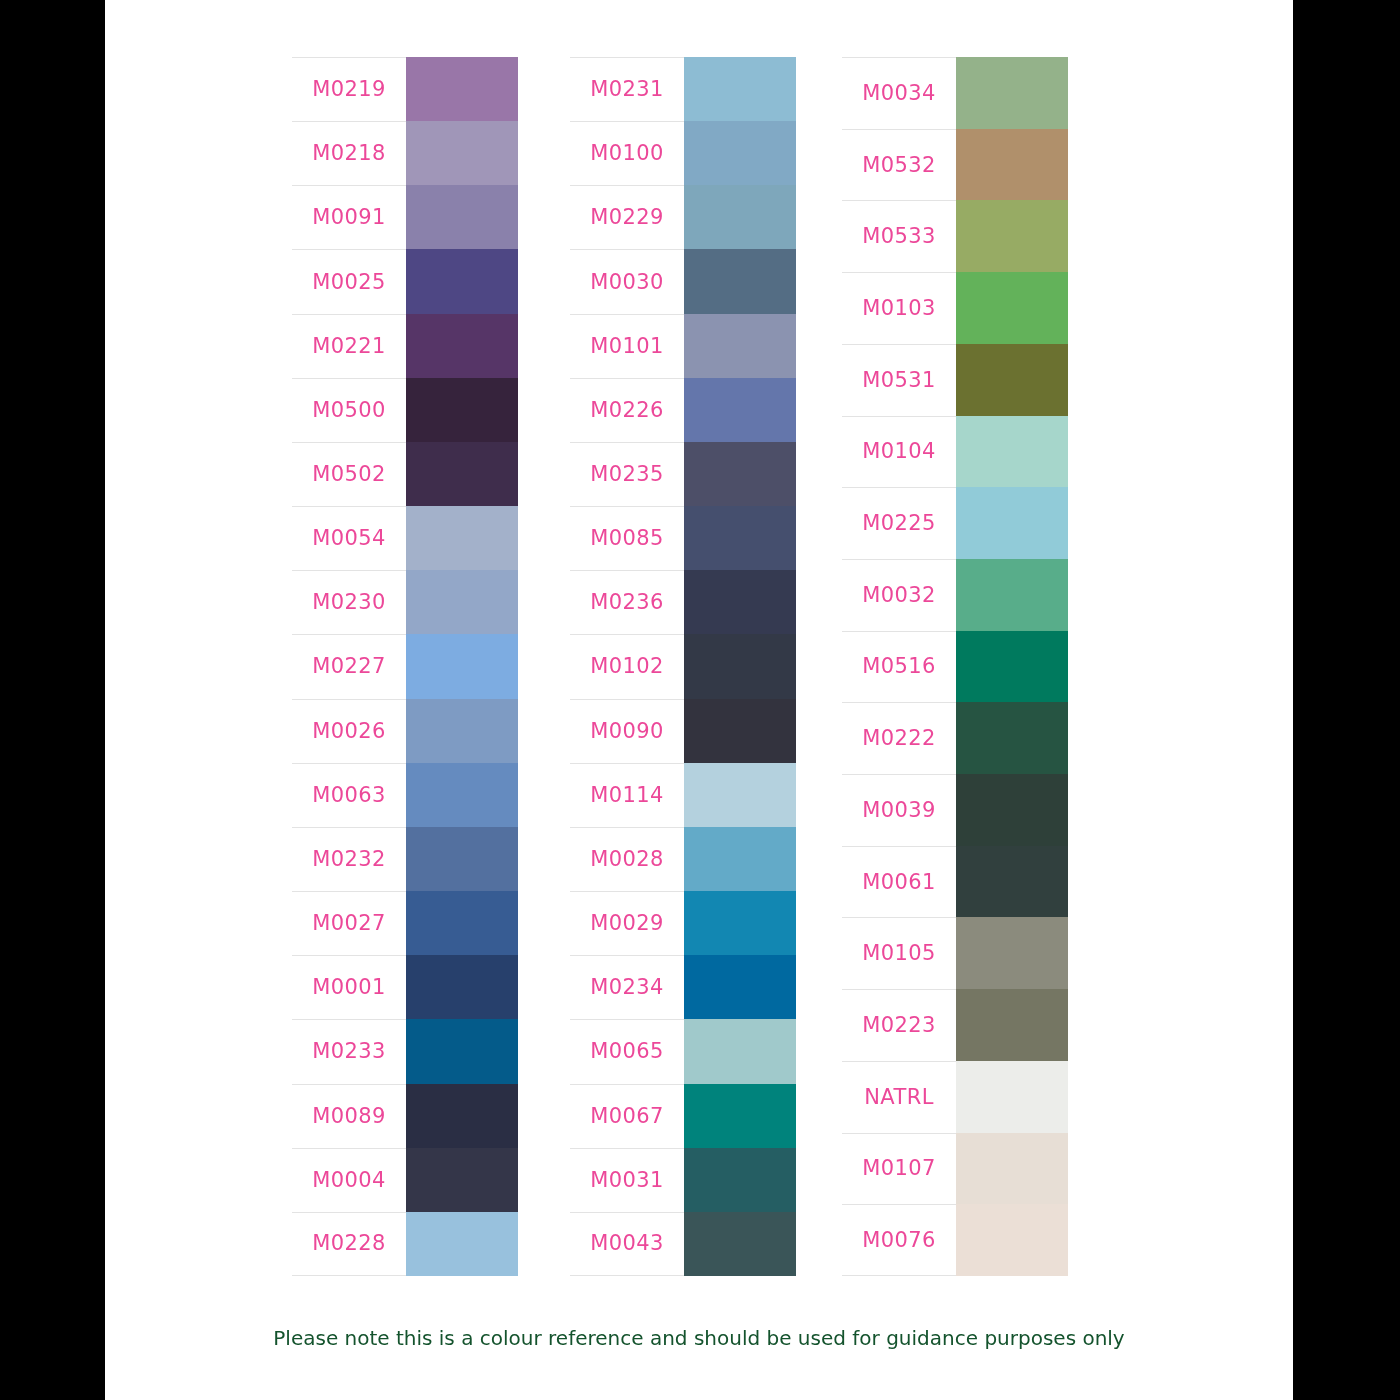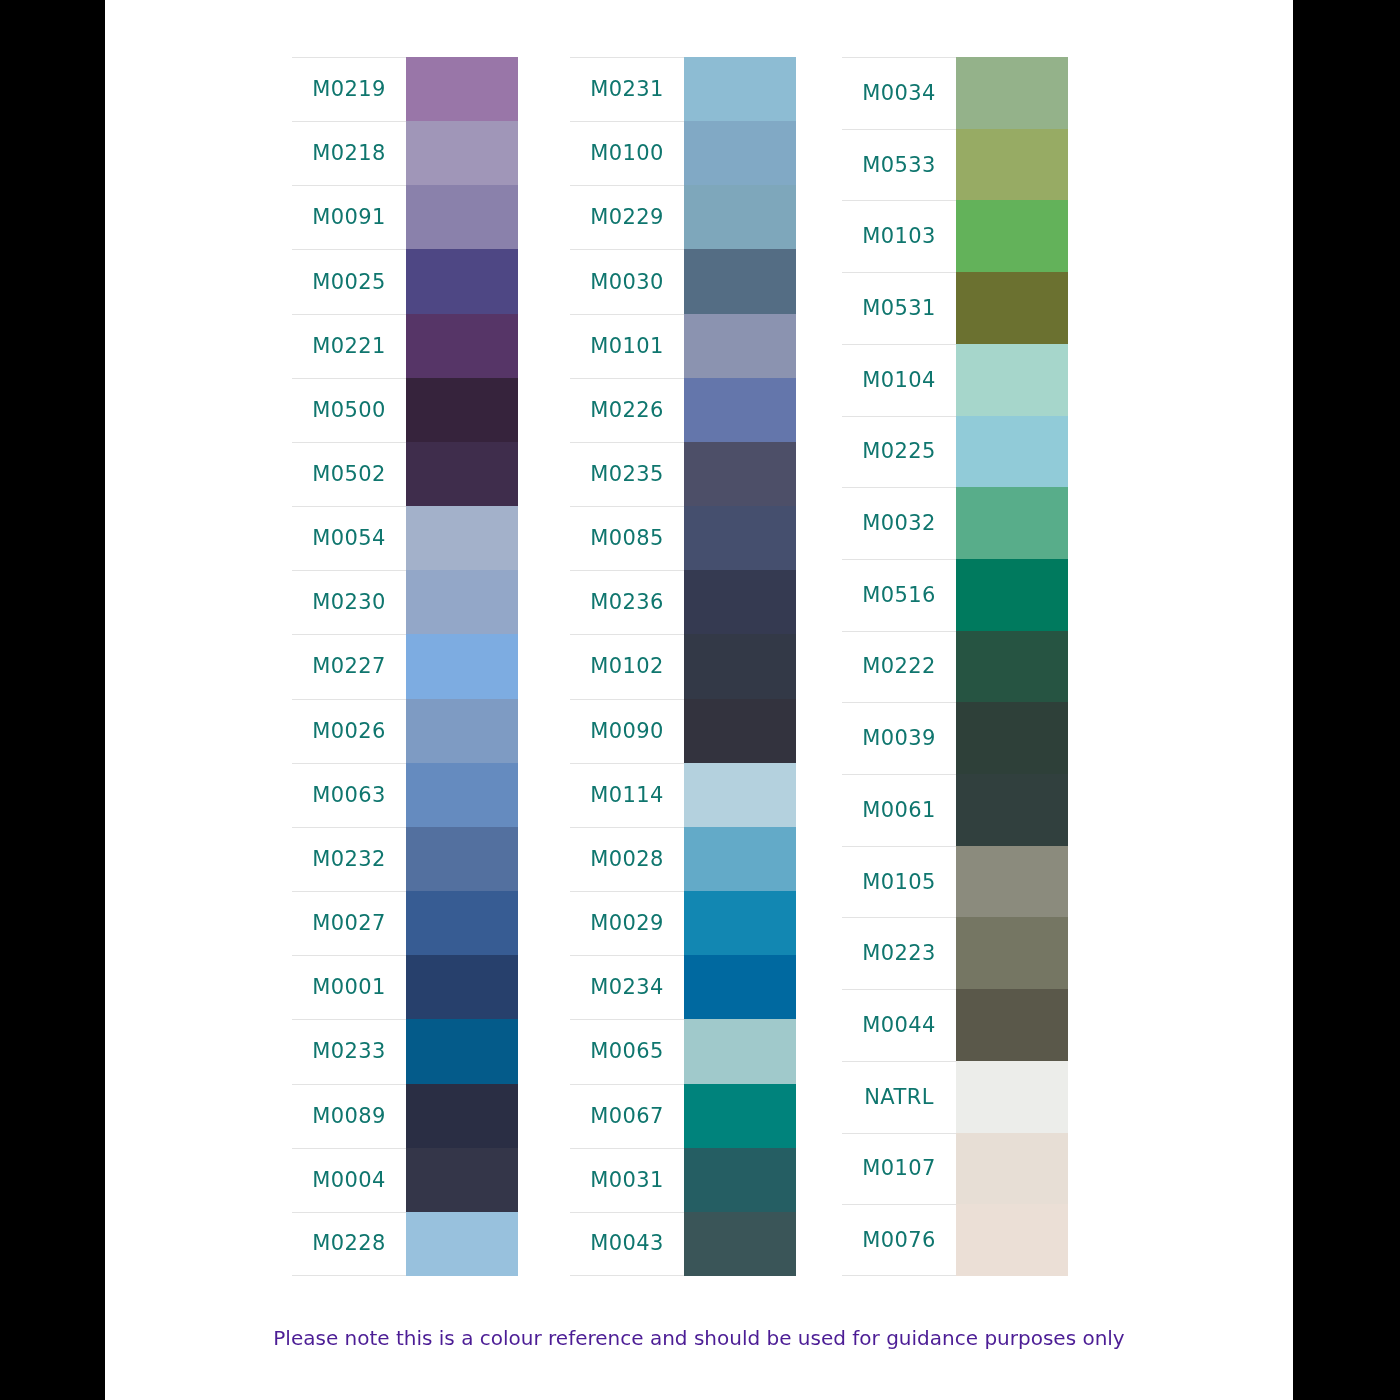--- a/index.html
+++ b/index.html
@@ -72,39 +72,39 @@
     box-sizing: border-box;
     border-top: 1px solid #e3e3e3;
     background: #ffffff;
   }
   .swatch-row:last-child .label-cell {
     border-bottom: 1px solid #e3e3e3;
   }
 
   .label-text {
     font-size: 21px;
-    color: #0f766e;
+    color: #ec4899;
     letter-spacing: 0.4px;
     line-height: 1;
     white-space: nowrap;
   }
 
   .color-cell {
     flex: 1 1 auto;
     min-width: 0;
   }
 
   .footer-note {
     position: absolute;
     left: 0;
     top: 1328px;
     width: 1188px;
     text-align: center;
     font-size: 20px;
-    color: #4c1d95;
+    color: #14532d;
     line-height: 1;
   }
 </style>
 </head>
 <body>
 
 <div class="page-frame">
   <div class="sheet">
 
     <div class="columns">
@@ -345,20 +345,26 @@
 
       <div class="swatch-column col-2">
         <div class="swatch-row">
           <div class="label-cell">
             <span class="label-text">M0034</span>
           </div>
           <div class="color-cell" style="background-color: rgb(148, 178, 138);"></div>
         </div>
         <div class="swatch-row">
           <div class="label-cell">
+            <span class="label-text">M0532</span>
+          </div>
+          <div class="color-cell" style="background-color: rgb(176, 144, 107);"></div>
+        </div>
+        <div class="swatch-row">
+          <div class="label-cell">
             <span class="label-text">M0533</span>
           </div>
           <div class="color-cell" style="background-color: rgb(151, 171, 100);"></div>
         </div>
         <div class="swatch-row">
           <div class="label-cell">
             <span class="label-text">M0103</span>
           </div>
           <div class="color-cell" style="background-color: rgb(99, 178, 90);"></div>
         </div>
@@ -414,26 +420,20 @@
           <div class="label-cell">
             <span class="label-text">M0105</span>
           </div>
           <div class="color-cell" style="background-color: rgb(139, 139, 125);"></div>
         </div>
         <div class="swatch-row">
           <div class="label-cell">
             <span class="label-text">M0223</span>
           </div>
           <div class="color-cell" style="background-color: rgb(117, 118, 99);"></div>
-        </div>
-        <div class="swatch-row">
-          <div class="label-cell">
-            <span class="label-text">M0044</span>
-          </div>
-          <div class="color-cell" style="background-color: rgb(90, 88, 74);"></div>
         </div>
         <div class="swatch-row">
           <div class="label-cell">
             <span class="label-text">NATRL</span>
           </div>
           <div class="color-cell" style="background-color: rgb(236, 237, 234);"></div>
         </div>
         <div class="swatch-row">
           <div class="label-cell">
             <span class="label-text">M0107</span>

